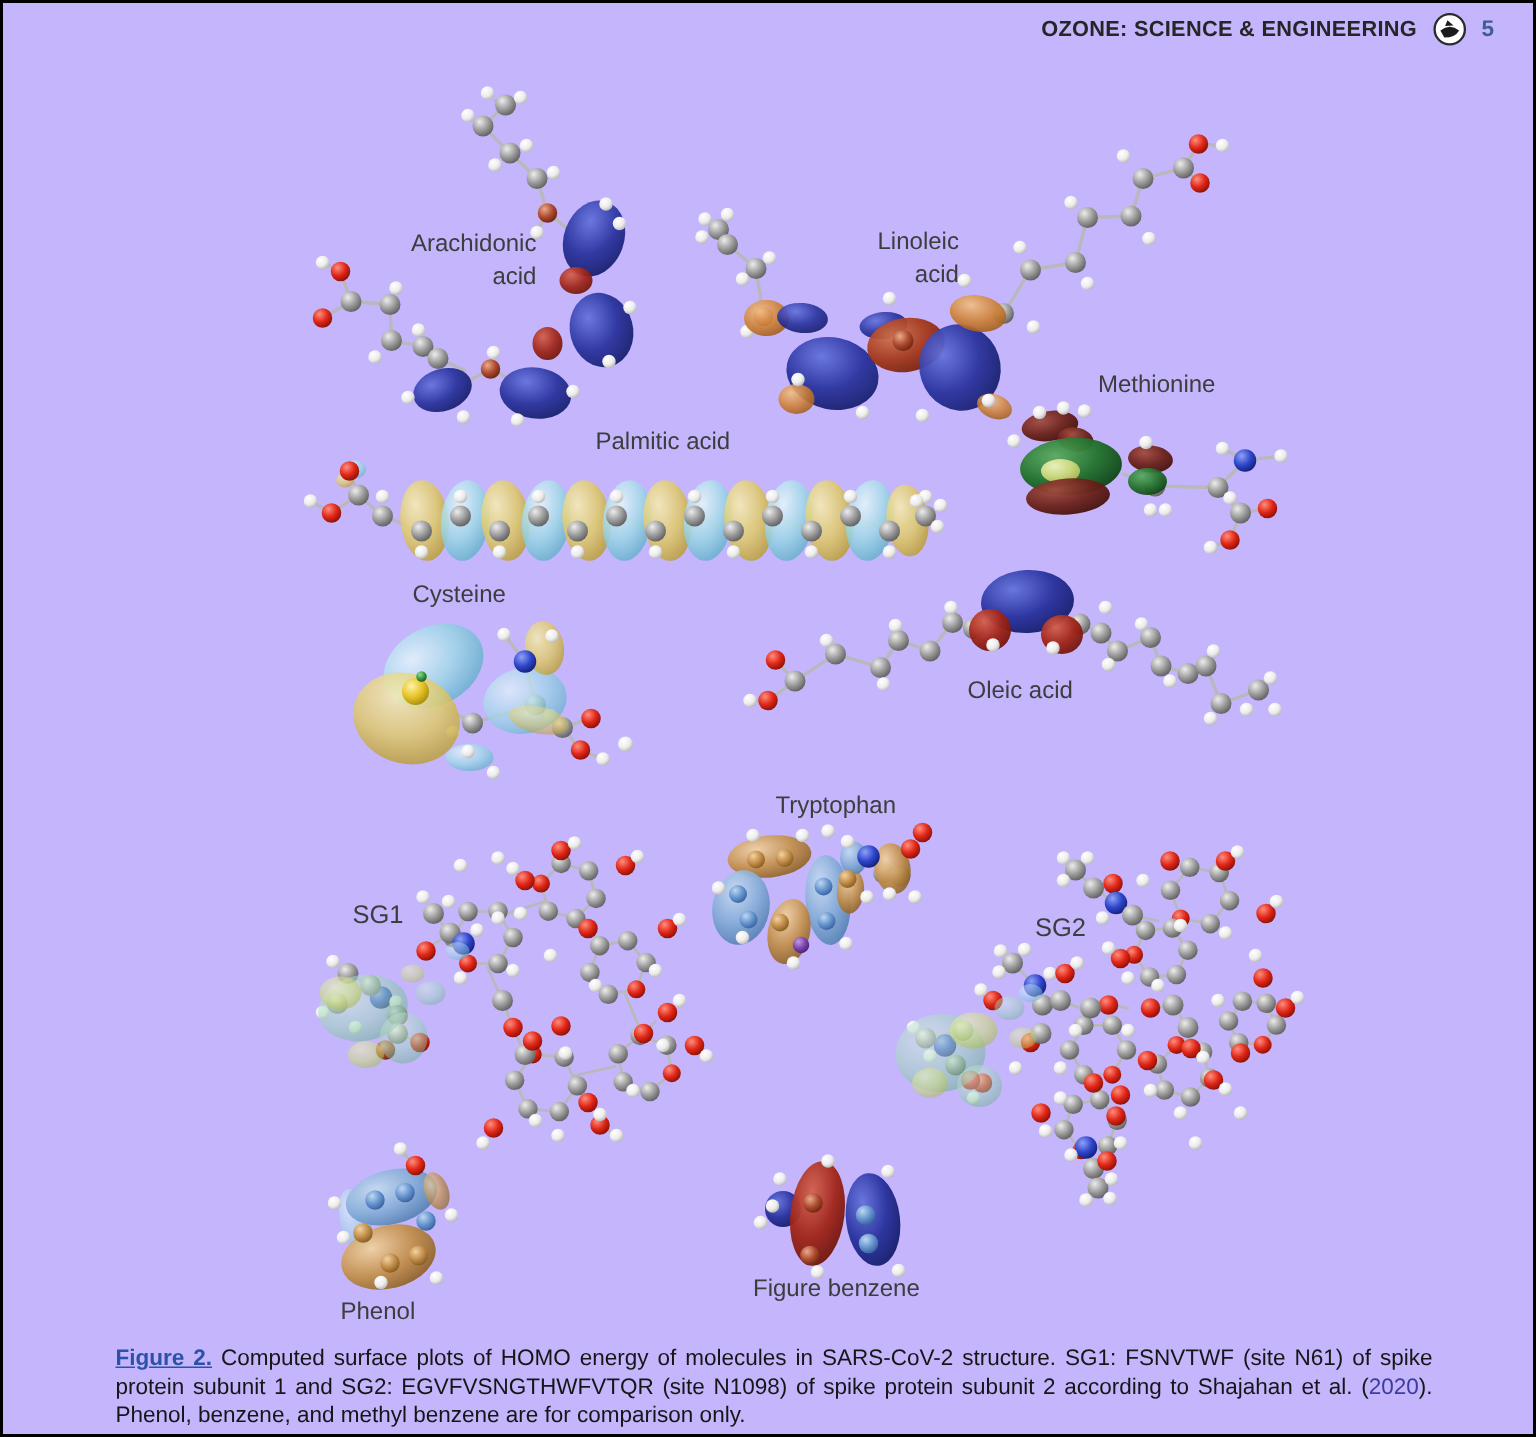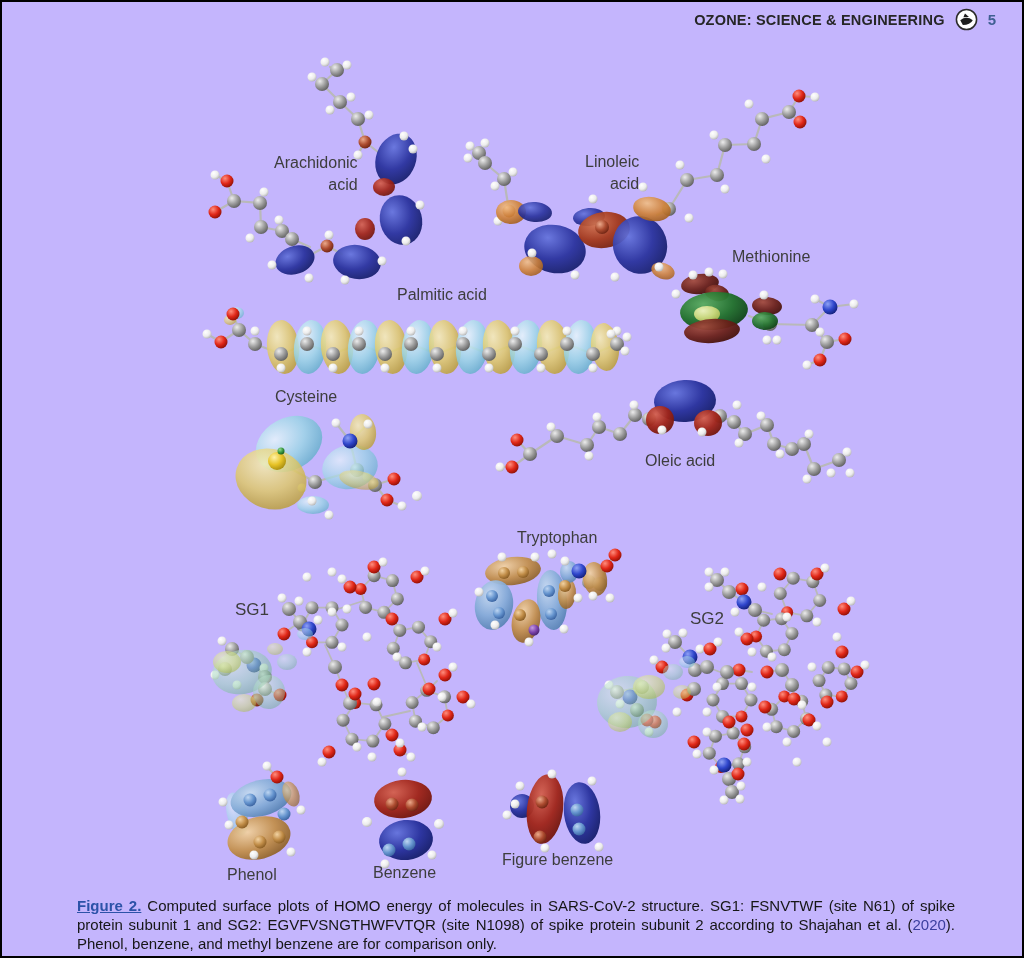--- a/index.html
+++ b/index.html
@@ -897,36 +897,20 @@
         <circle cx="60" cy="4" r="4.5" fill="url(#gH)"></circle>
         <circle cx="22" cy="63" r="4.5" fill="url(#gH)"></circle>
         <circle cx="47" cy="93" r="4.5" fill="url(#gH)"></circle>
         <circle cx="84" cy="90" r="4.5" fill="url(#gH)"></circle>
         <circle cx="94" cy="48" r="4.5" fill="url(#gH)"></circle>
         <circle cx="16" cy="40" r="4.5" fill="url(#gH)"></circle>
       </svg>
     <div class="mlabel" style="left:20px;top:102px">Phenol</div>
   </div>
 
-  <div class="mol" style="left:355px;top:765px;width:110px;height:120px">
-    <svg viewBox="0 0 110 120" width="110" height="120">
-        <ellipse cx="46" cy="32" rx="29" ry="19" transform="rotate(-6 46 32)" fill="url(#lRed)" opacity="0.96"></ellipse>
-        <ellipse cx="49" cy="73" rx="27" ry="20" transform="rotate(-6 49 73)" fill="url(#lNavy)" opacity="0.96"></ellipse>
-        <circle cx="35" cy="37" r="6.5" fill="url(#gCb)"></circle>
-        <circle cx="55" cy="38" r="6.5" fill="url(#gCb)"></circle>
-        <circle cx="32" cy="83" r="6.5" fill="url(#gBb)"></circle>
-        <circle cx="52" cy="77" r="6.5" fill="url(#gBb)"></circle>
-        <circle cx="10" cy="55" r="5" fill="url(#gH)"></circle>
-        <circle cx="82" cy="57" r="5" fill="url(#gH)"></circle>
-        <circle cx="45" cy="5" r="4.5" fill="url(#gH)"></circle>
-        <circle cx="28" cy="97" r="4.5" fill="url(#gH)"></circle>
-        <circle cx="75" cy="88" r="4.5" fill="url(#gH)"></circle>
-      </svg>
-    <div class="mlabel" style="left:16px;top:95px">Benzene</div>
-  </div>
 
   <div class="mol" style="left:480px;top:765px;width:140px;height:115px">
     <svg viewBox="0 0 140 115" width="140" height="115">
         <ellipse cx="40" cy="39" rx="12" ry="12" transform="rotate(0 40 39)" fill="url(#lNavy)" opacity="0.95"></ellipse>
         <ellipse cx="63" cy="42" rx="18" ry="35" transform="rotate(7 63 42)" fill="url(#lRed)" opacity="0.95"></ellipse>
         <ellipse cx="100" cy="46" rx="18" ry="31" transform="rotate(-7 100 46)" fill="url(#lNavy)" opacity="0.95"></ellipse>
         <circle cx="33" cy="37" r="4.5" fill="url(#gH)"></circle>
         <circle cx="60" cy="35" r="6.5" fill="url(#gCb)"></circle>
         <circle cx="58" cy="70" r="6.5" fill="url(#gCb)"></circle>
         <circle cx="95" cy="43" r="6.5" fill="url(#gBb)"></circle>

